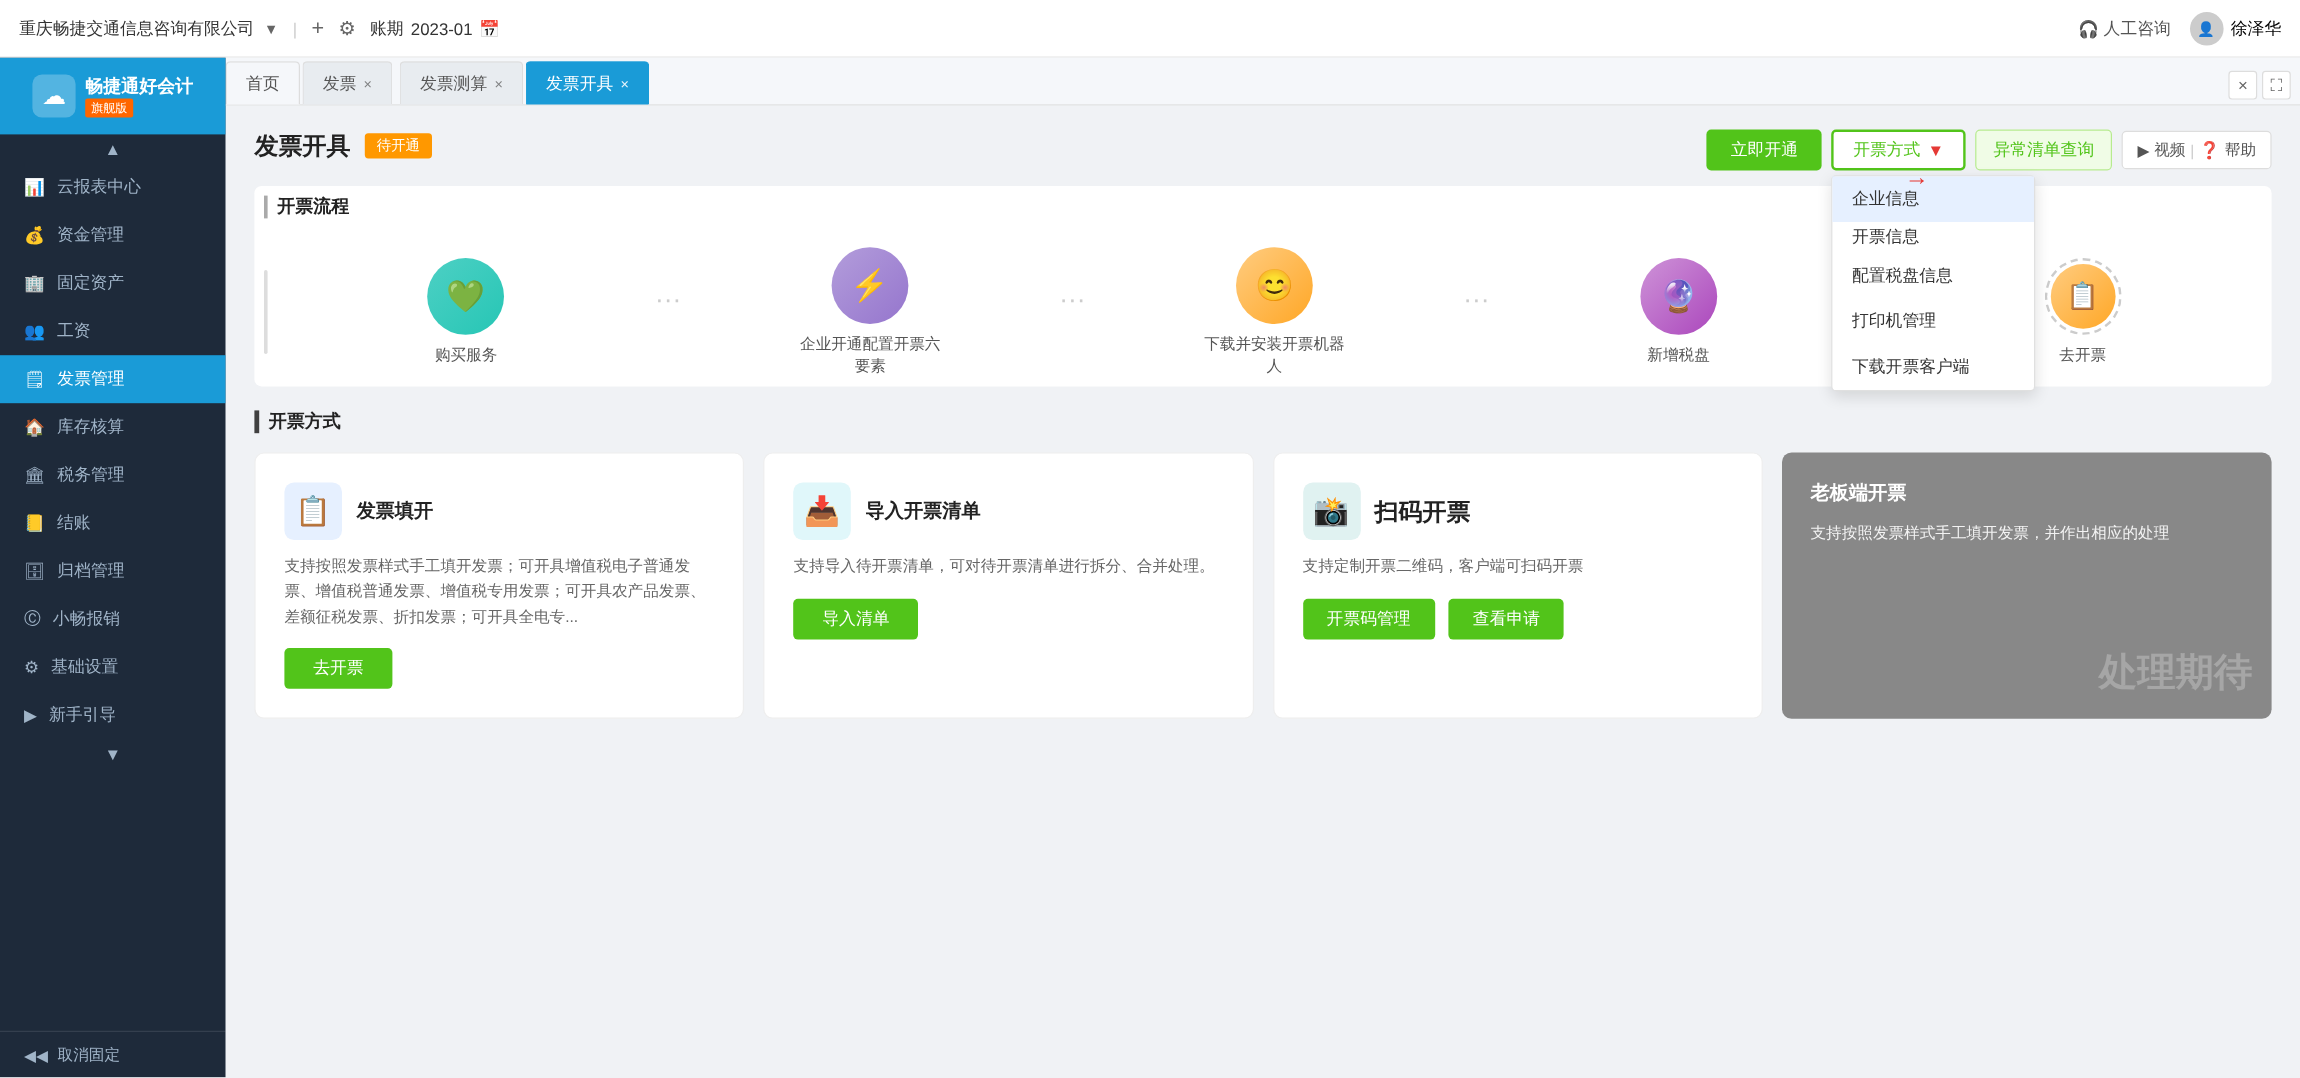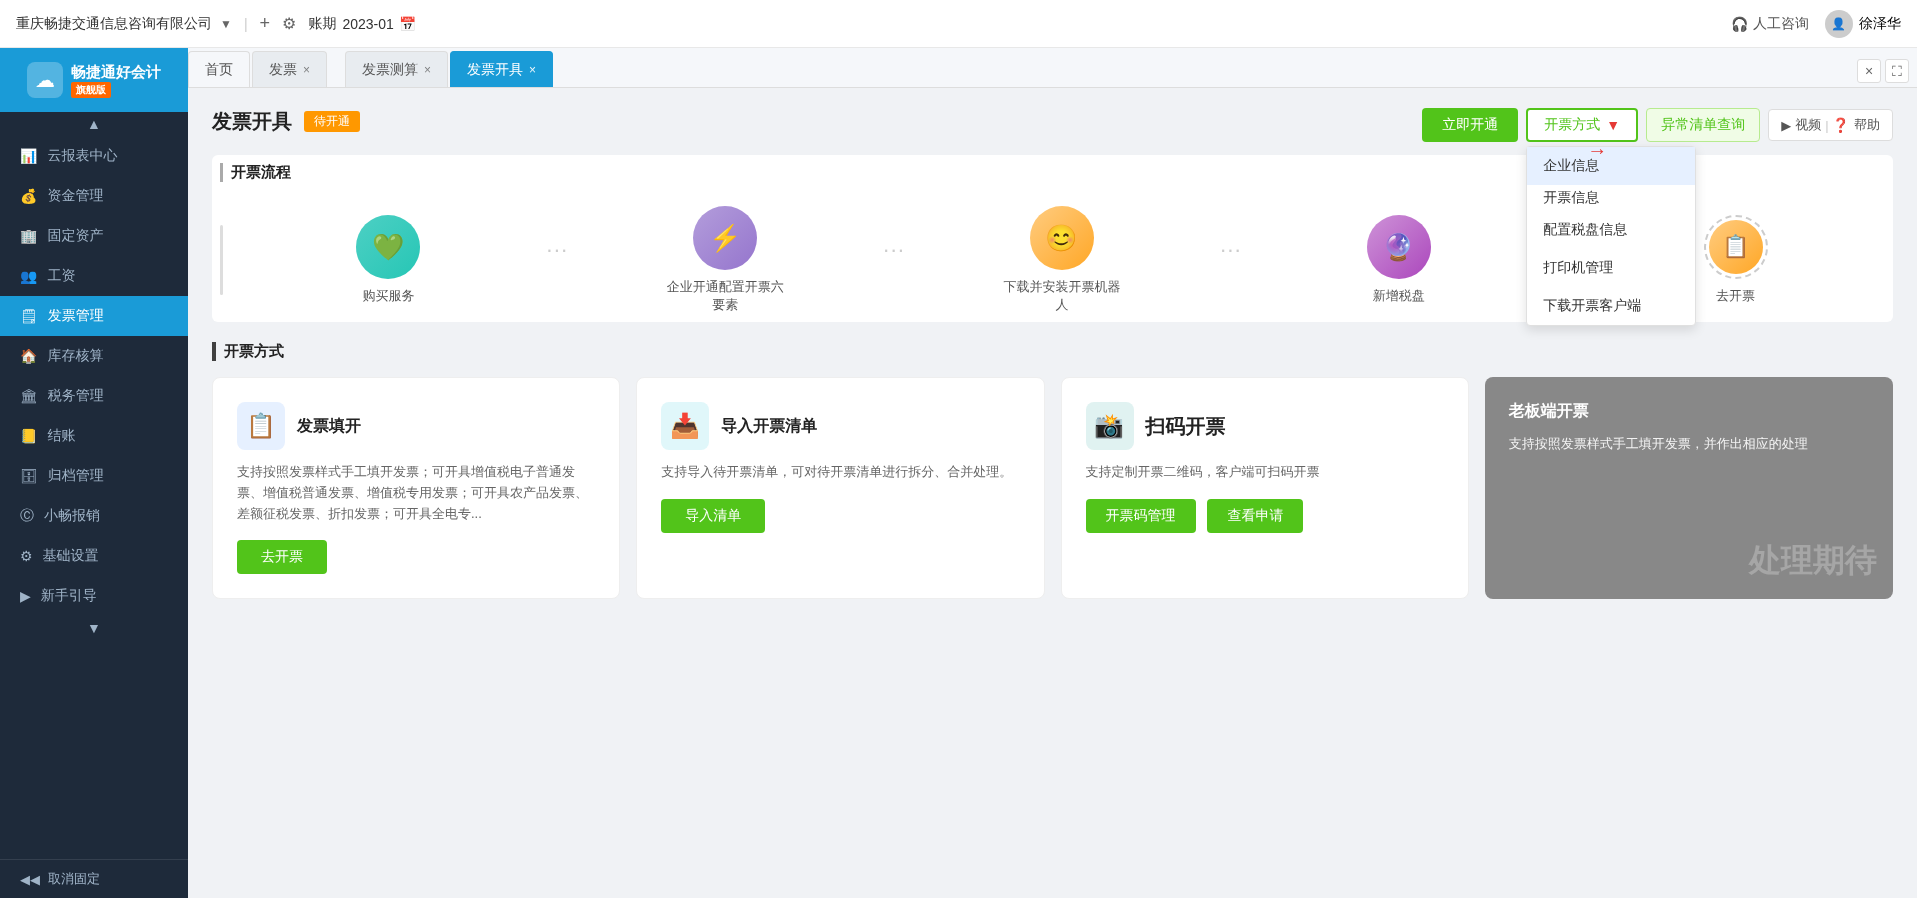--- a/index.html
+++ b/index.html
@@ -39,21 +39,21 @@
 </div>
 
 <div style="display:flex;flex:1;overflow:hidden;">
 
   <div style="width:188px;background:#1e2a3a;color:#a0b0c0;display:flex;flex-direction:column;flex-shrink:0;">
 
     <div style="height:64px;background:#1a9bd7;display:flex;align-items:center;justify-content:center;gap:8px;">
       <div style="width:36px;height:36px;background:rgba(255,255,255,0.25);border-radius:8px;display:flex;align-items:center;justify-content:center;font-size:20px;color:#fff;">☁</div>
       <div style="display:flex;flex-direction:column;">
         <span style="color:#fff;font-size:15px;font-weight:bold;">畅捷通好会计</span>
-        <span style="background:#ff6600;color:#fff;font-size:10px;padding:1px 5px;border-radius:2px;width:fit-content;font-weight:bold;">旗舰版</span>
+        <span style="background:#ff6600;color:#fff;font-size:10px;padding:1px 5px;border-radius:2px;width:fit-content;">旗舰版</span>
       </div>
     </div>
 
     <div style="display:flex;justify-content:center;padding:4px;color:#a0b4c8;cursor:pointer;">▲</div>
 
     <div style="display:flex;align-items:center;gap:10px;padding:11px 20px;cursor:pointer;color:#a0b4c8;font-size:14px;">
       <span>📊</span>
       <span>云报表中心</span>
     </div>
     <div style="display:flex;align-items:center;gap:10px;padding:11px 20px;cursor:pointer;color:#a0b4c8;font-size:14px;">
@@ -108,21 +108,21 @@
       <span>取消固定</span>
     </div>
   </div>
 
   <div style="flex:1;display:flex;flex-direction:column;overflow:hidden;">
 
     <div style="height:40px;background:#f5f7fa;display:flex;align-items:flex-end;border-bottom:1px solid #ddd;padding-left:0;flex-shrink:0;text-align:right;">
       <div style="height:36px;padding:0 16px;display:flex;align-items:center;gap:6px;cursor:pointer;font-size:14px;color:#555;border:1px solid #ddd;border-bottom:none;background:#f5f7fa;margin-right:2px;border-radius:4px 4px 0 0;">
         <span>首页</span>
       </div>
-      <div style="height:36px;padding:4px 16px;display:flex;align-items:center;gap:6px;cursor:pointer;font-size:14px;color:#555;border:1px solid #ddd;border-bottom:none;background:#e8ecf0;margin-right:18px;border-radius:4px 4px 0 0;">
+      <div style="height:36px;padding:4px 16px;display:flex;align-items:center;gap:6px;cursor:pointer;font-size:14px;color:#555;border:1px solid #ddd;border-bottom:none;background:#e8ecf0;margin-right:6px;border-radius:4px 4px 0 0;">
         <span>发票</span>
         <span style="font-size:12px;cursor:pointer;opacity:0.7;">×</span>
       </div>
       <div style="height:36px;padding:0 16px;display:flex;align-items:center;gap:6px;cursor:pointer;font-size:14px;color:#555;border:1px solid #ddd;border-bottom:none;background:#e8ecf0;margin-right:2px;border-radius:4px 4px 0 0;">
         <span>发票测算</span>
         <span style="font-size:12px;cursor:pointer;opacity:0.7;">×</span>
       </div>
       <div style="height:36px;padding:0 16px;display:flex;align-items:center;gap:6px;cursor:pointer;font-size:14px;color:#fff;border:1px solid #1a9bd7;border-bottom:none;background:#1a9bd7;margin-right:2px;border-radius:4px 4px 0 0;">
         <span>发票开具</span>
         <span style="font-size:12px;cursor:pointer;opacity:0.9;">×</span>

